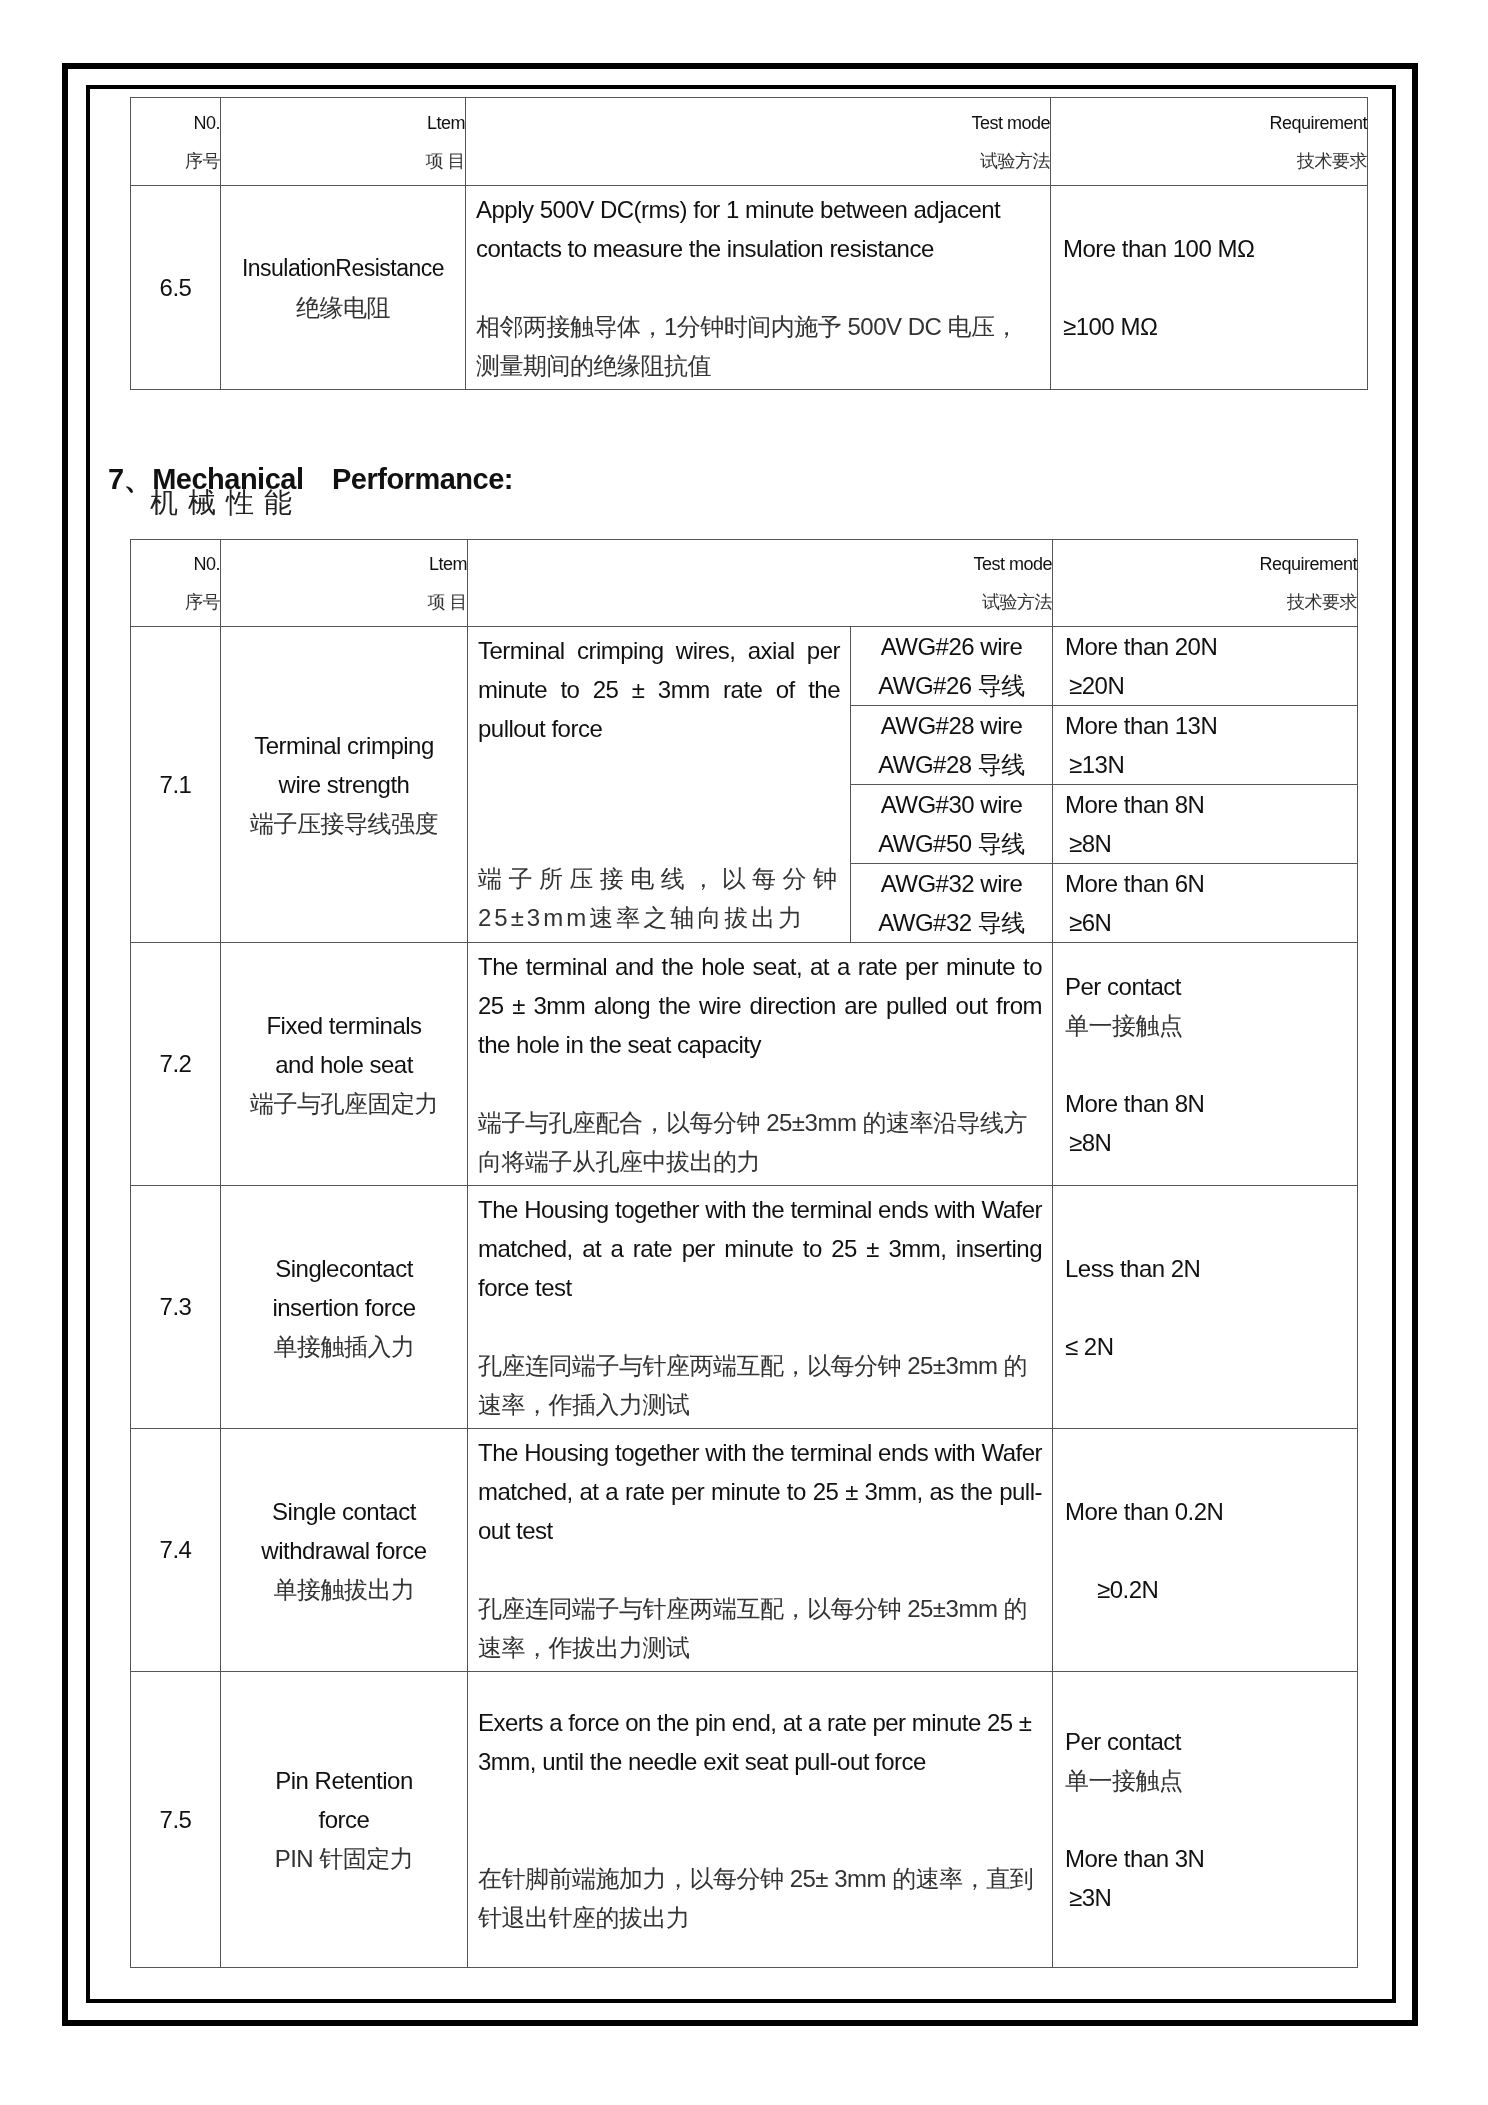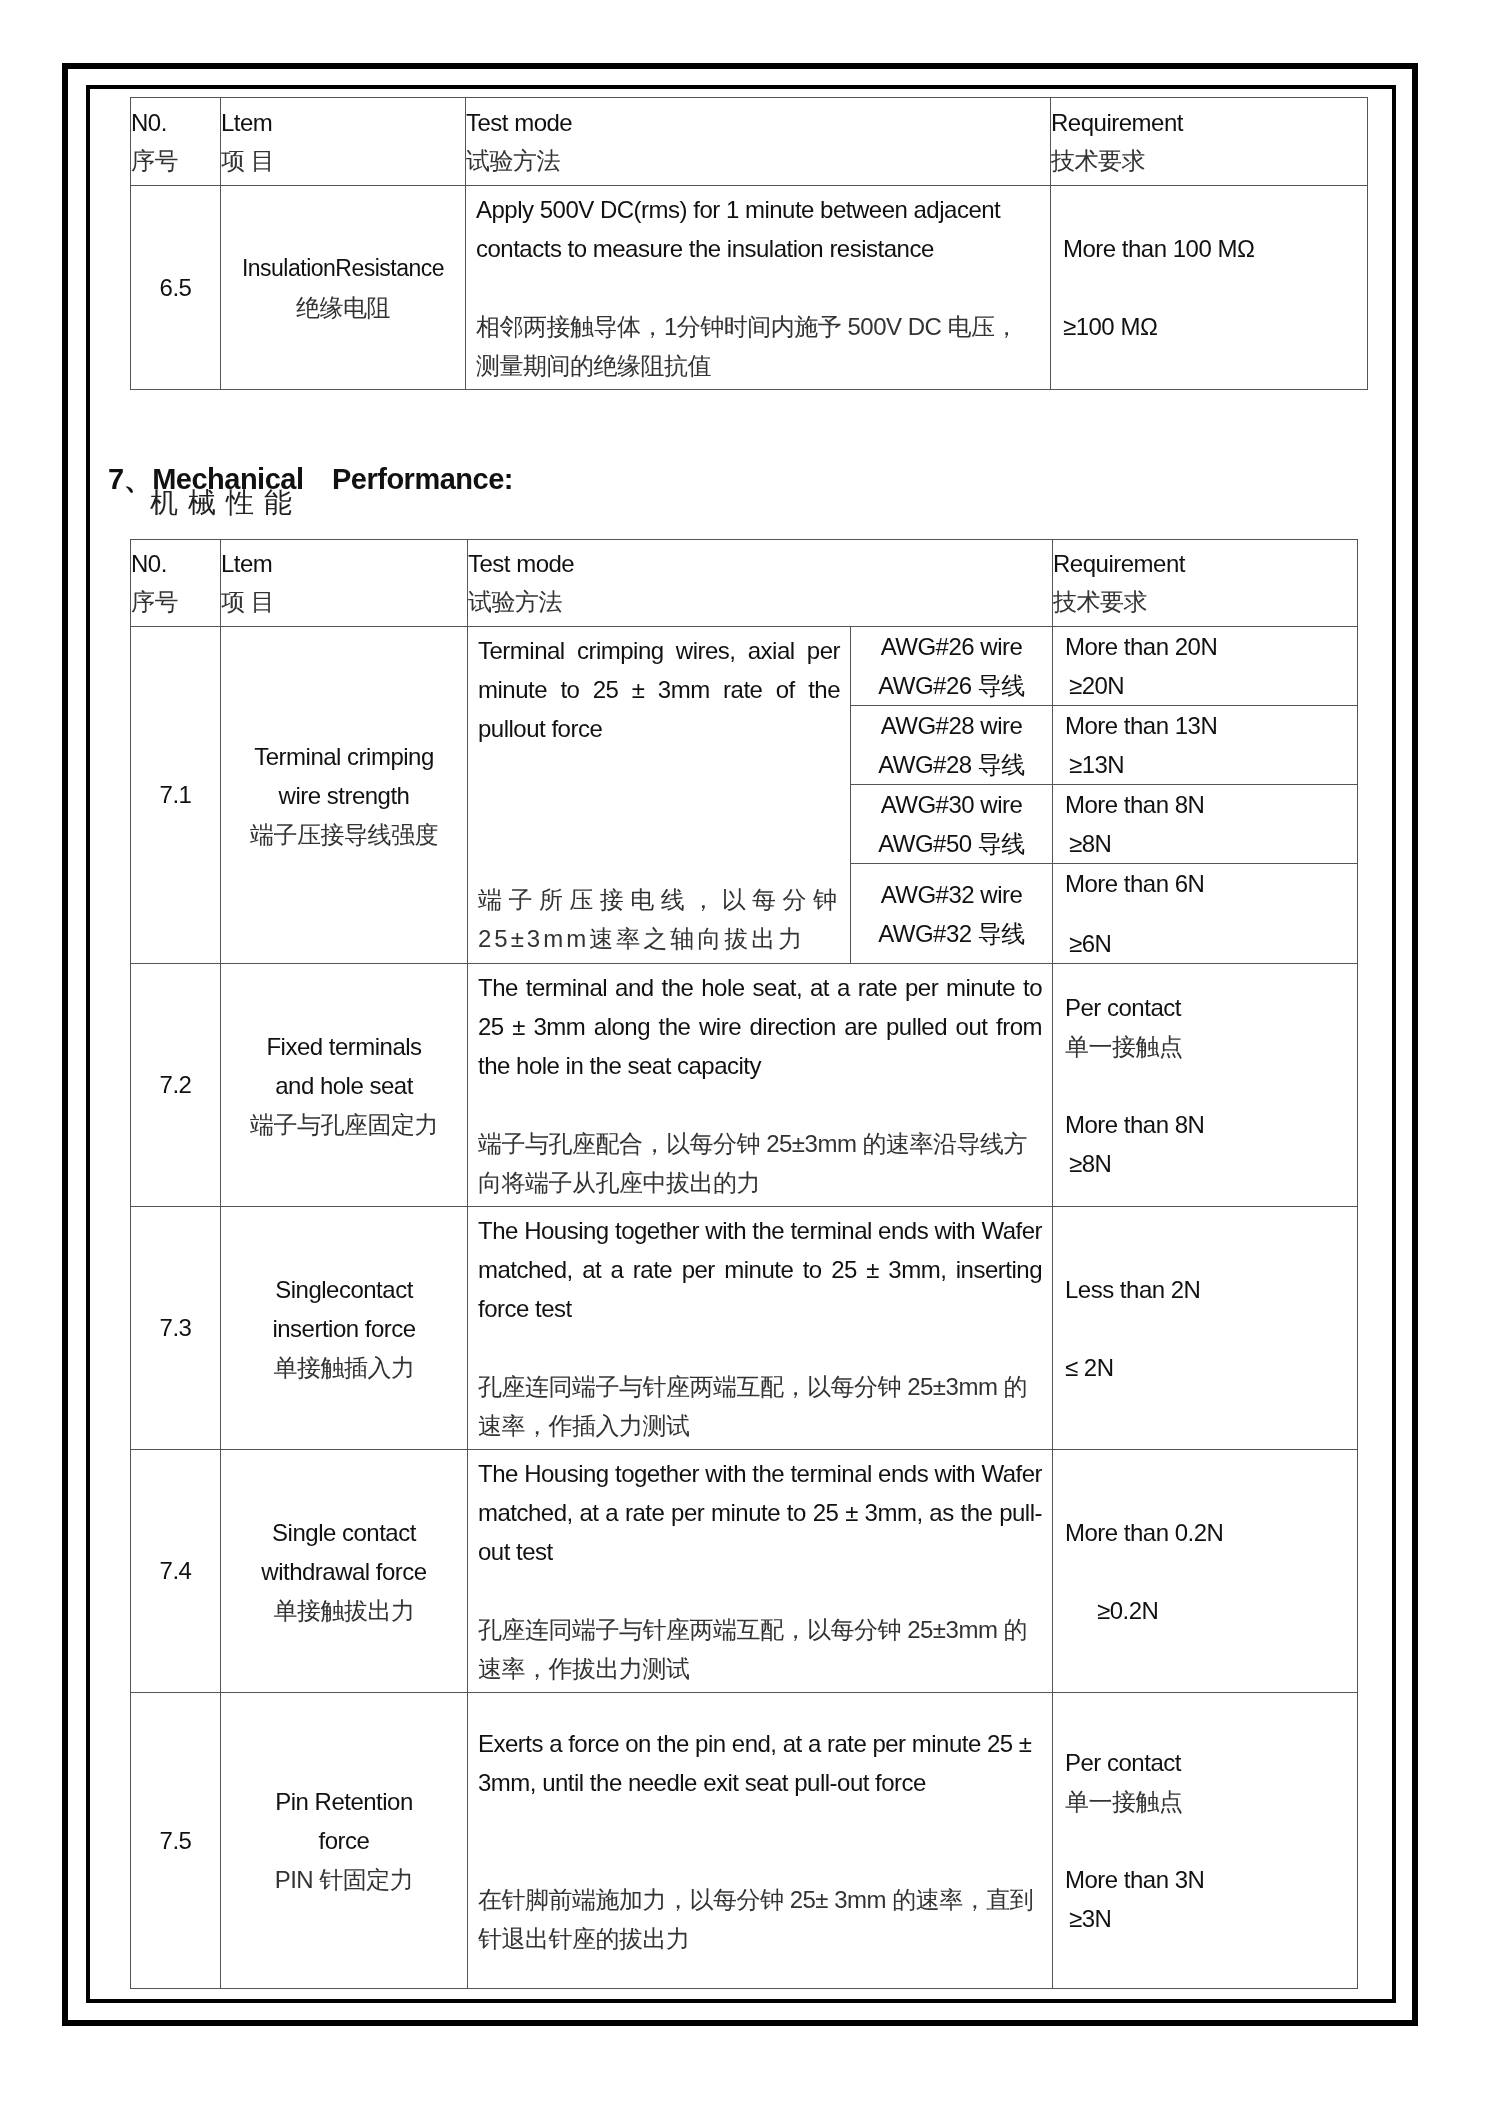--- a/index.html
+++ b/index.html
@@ -1,21 +1,21 @@
 <!DOCTYPE html>
 <html><head>
 <meta charset="utf-8">
 <style>
   html, body { margin: 0; padding: 0; background: #ffffff; }
   body { width: 1488px; height: 2105px; position: relative; font-family: "Liberation Sans", "DejaVu Sans", sans-serif; color: #111; overflow: hidden; }
   .outer-frame { position: absolute; left: 62px; top: 63px; width: 1344px; height: 1951px; border: 6px solid #000; box-sizing: content-box; }
   .inner-frame { position: absolute; left: 86px; top: 85px; width: 1302px; height: 1910px; border: 4px solid #000; box-sizing: content-box; }
   table.spec { position: absolute; border-collapse: collapse; table-layout: fixed; font-size: 24px; letter-spacing: -0.5px; }
   table.spec td { border: 1.5px solid #555; vertical-align: middle; padding: 0; }
-  .hdr td { text-align: left; line-height: 38px; font-size: 24px; }
+  .hdr td { text-align: right; line-height: 38px; font-size: 18px; }
   .c { text-align: center; }
   .tm { padding: 4px 10px !important; line-height: 39px; vertical-align: top !important; }
   .tm.mid { vertical-align: middle !important; }
   .req { padding: 0 12px !important; line-height: 39px; }
   .zh { color: #333; }
   .gap { height: 39px; }
   .justify { text-align: justify; text-align-last: left; }
   .section-title { position: absolute; left: 108px; top: 460px; font-size: 29px; font-weight: bold; letter-spacing: -0.5px; }
   .section-sub { position: absolute; left: 150px; top: 484px; font-size: 28px; letter-spacing: 10px; color: #222; }
   .awg { text-align: center; line-height: 39px; }
@@ -143,21 +143,21 @@
           <div style="padding-left:4px;">≥8N</div>
         </td>
   </tr>
   <tr style="height:79px;">
     <td class="awg">
           <div>AWG#32 wire</div>
           <div>AWG#32 导线</div>
         </td>
     <td class="req">
           <div>More than 6N</div>
-          <div style="padding-left:4px;margin-top:21px;">≥6N</div>
+          <div style="padding-left:4px;">≥6N</div>
         </td>
   </tr>
 
   <tr style="height:235px;">
     <td class="c">7.2</td>
     <td class="c" style="line-height:39px;">
       <div>Fixed terminals</div>
       <div>and hole seat</div>
       <div class="zh">端子与孔座固定力</div>
     </td>

